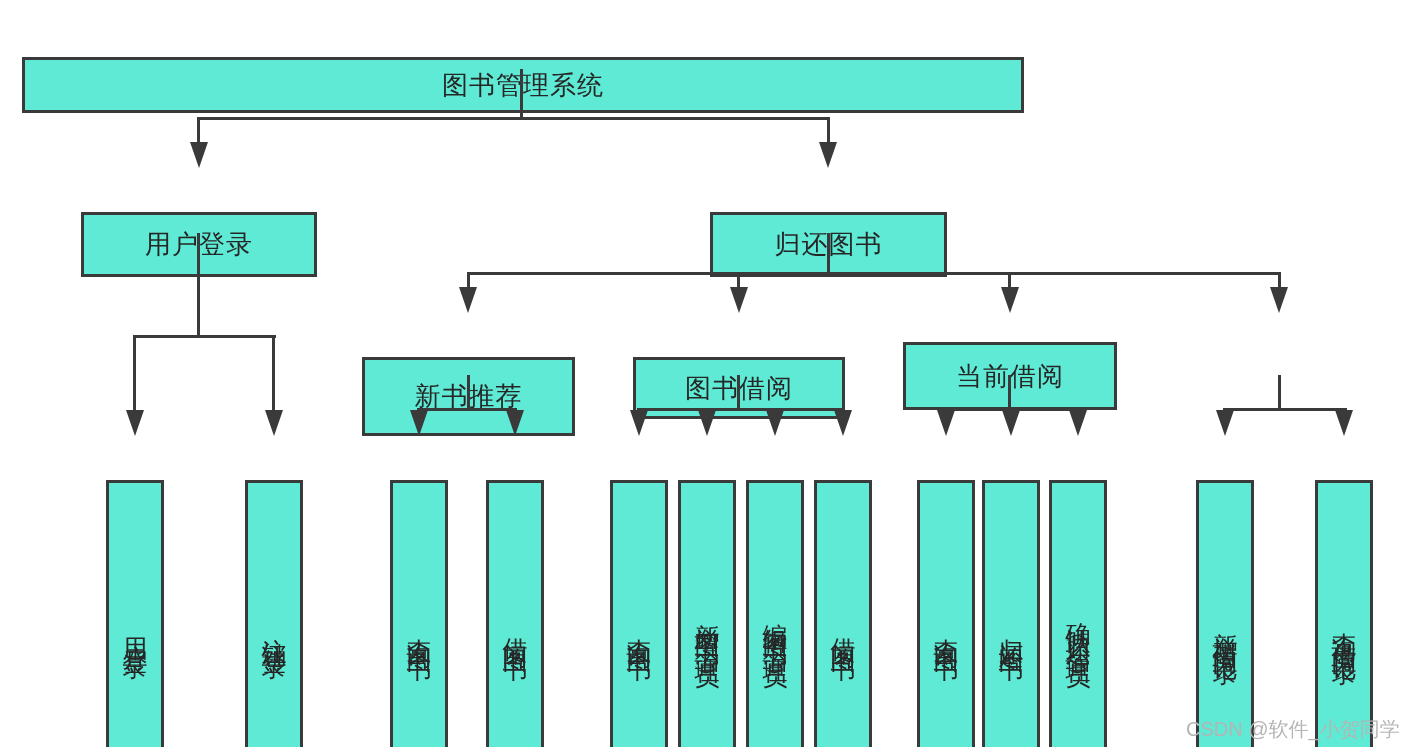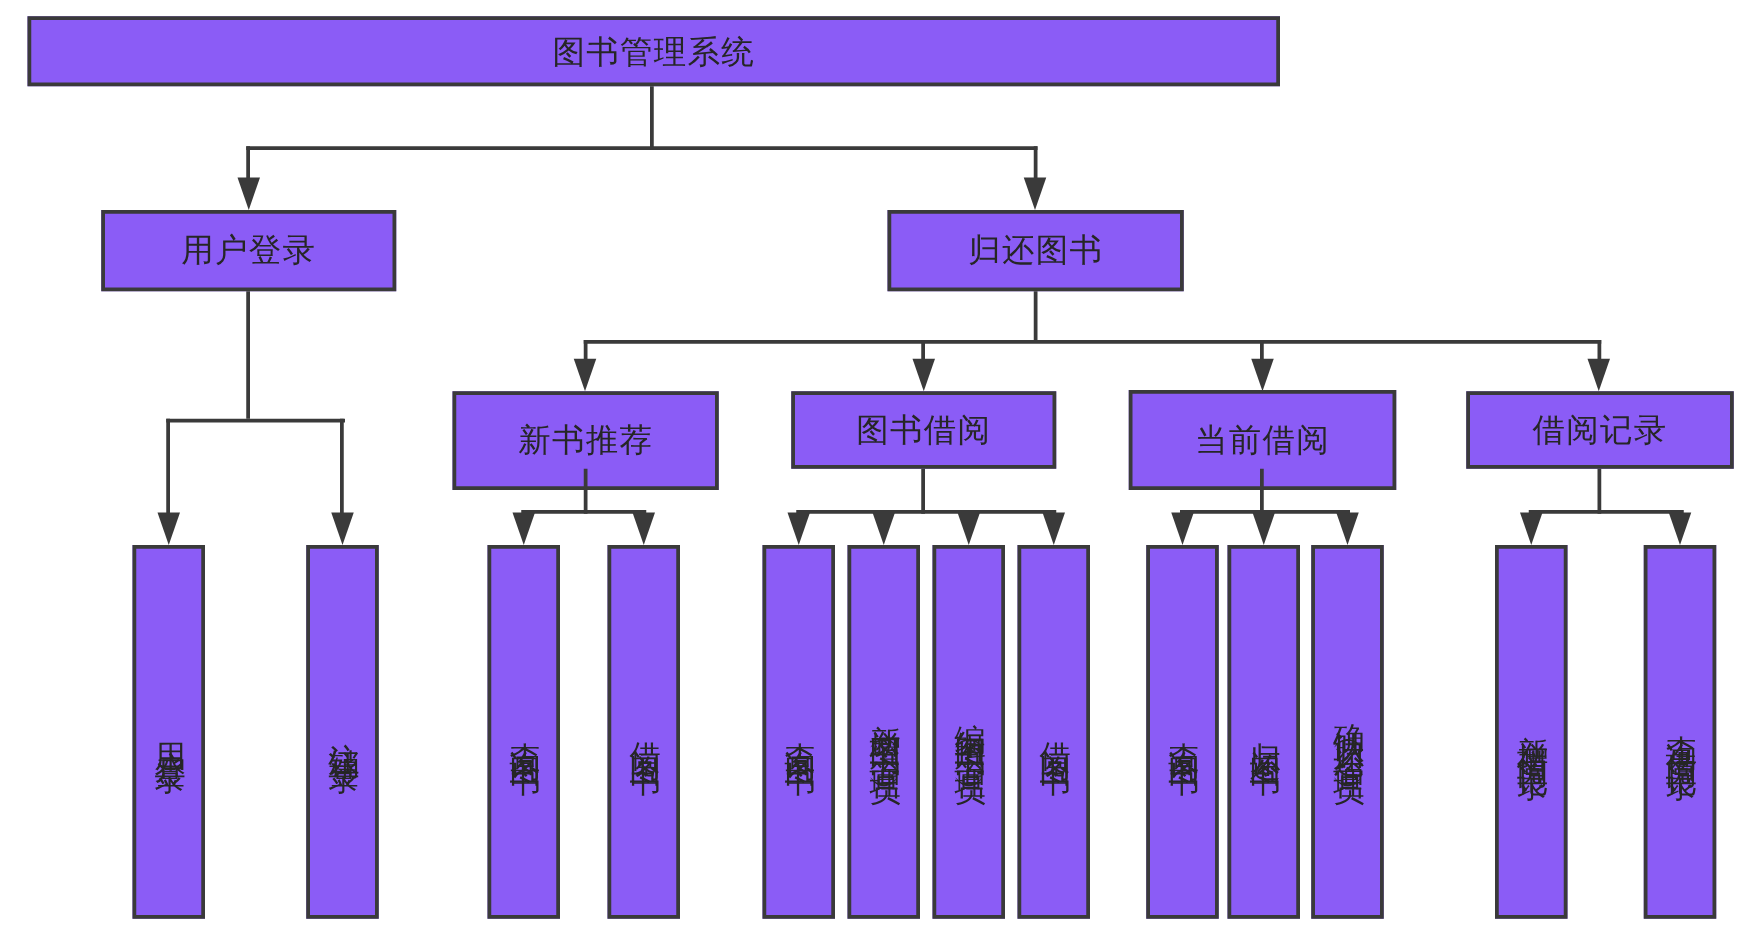--- a/index.html
+++ b/index.html
@@ -8,25 +8,26 @@
     width: 1405px;
     height: 747px;
     background: var(--color-background, #ffffff);
     font-family: "Liberation Sans", "DejaVu Sans", sans-serif;
     overflow: hidden;
   }
   .box {
     position: absolute;
     box-sizing: border-box;
     border: 3px solid var(--color-line, #3a3a3a);
-    background: #8b5cf6;
+    background: #5eead4;
     display: flex;
     align-items: center;
     justify-content: center;
     color: var(--color-text, #262626);
+    margin-top: 44px;
   }
   .hbox { font-size: 26px; letter-spacing: 1px; white-space: nowrap; }
   .vtext {
     writing-mode: vertical-rl;
     text-orientation: mixed;
     font-size: 25px;
     letter-spacing: 6px;
     line-height: 1;
     color: var(--color-text, #262626);
   }
@@ -78,22 +79,21 @@
   <div class="line" style="left:737px;top:272px;width:3px;height:16px"></div>
   <div class="line" style="left:1008px;top:272px;width:3px;height:16px"></div>
   <div class="line" style="left:1278px;top:272px;width:3px;height:16px"></div>
   <div class="arrow" style="left:459px;top:287px"></div>
   <div class="arrow" style="left:730px;top:287px"></div>
   <div class="arrow" style="left:1001px;top:287px"></div>
   <div class="arrow" style="left:1270px;top:287px"></div>
 
   <div class="box hbox" style="left:362px;top:313px;width:213px;height:79px">新书推荐</div>
   <div class="box hbox" style="left:633px;top:313px;width:212px;height:62px">图书借阅</div>
-  <div class="box hbox" style="left:903px;top:312px;width:214px;height:80px">当前借阅</div>
-  <div class="box hbox" style="left:1173px;top:313px;width:214px;height:62px">借阅记录</div>
+  <div class="box hbox" style="left:903px;top:298px;width:214px;height:68px">当前借阅</div>
 
   <div class="line" style="left:467px;top:375px;width:3px;height:36px"></div>
   <div class="line" style="left:417px;top:408px;width:100px;height:3px"></div>
   <div class="arrow" style="left:410px;top:410px"></div>
   <div class="arrow" style="left:506px;top:410px"></div>
 
   <div class="line" style="left:737px;top:375px;width:3px;height:36px"></div>
   <div class="line" style="left:637px;top:408px;width:208px;height:3px"></div>
   <div class="arrow" style="left:630px;top:410px"></div>
   <div class="arrow" style="left:698px;top:410px"></div>
@@ -148,14 +148,15 @@
     <span class="vtext">确认归还（管理员）</span>
   </div>
 
   <div class="box" style="left:1196px;top:436px;width:58px;height:299px">
     <span class="vtext">新增借阅记录</span>
   </div>
   <div class="box" style="left:1315px;top:436px;width:58px;height:299px">
     <span class="vtext">查询借阅记录</span>
   </div>
 
+  <div class="watermark">CSDN @软件_小贺同学</div>
 
 </div>
 
 </body></html>

